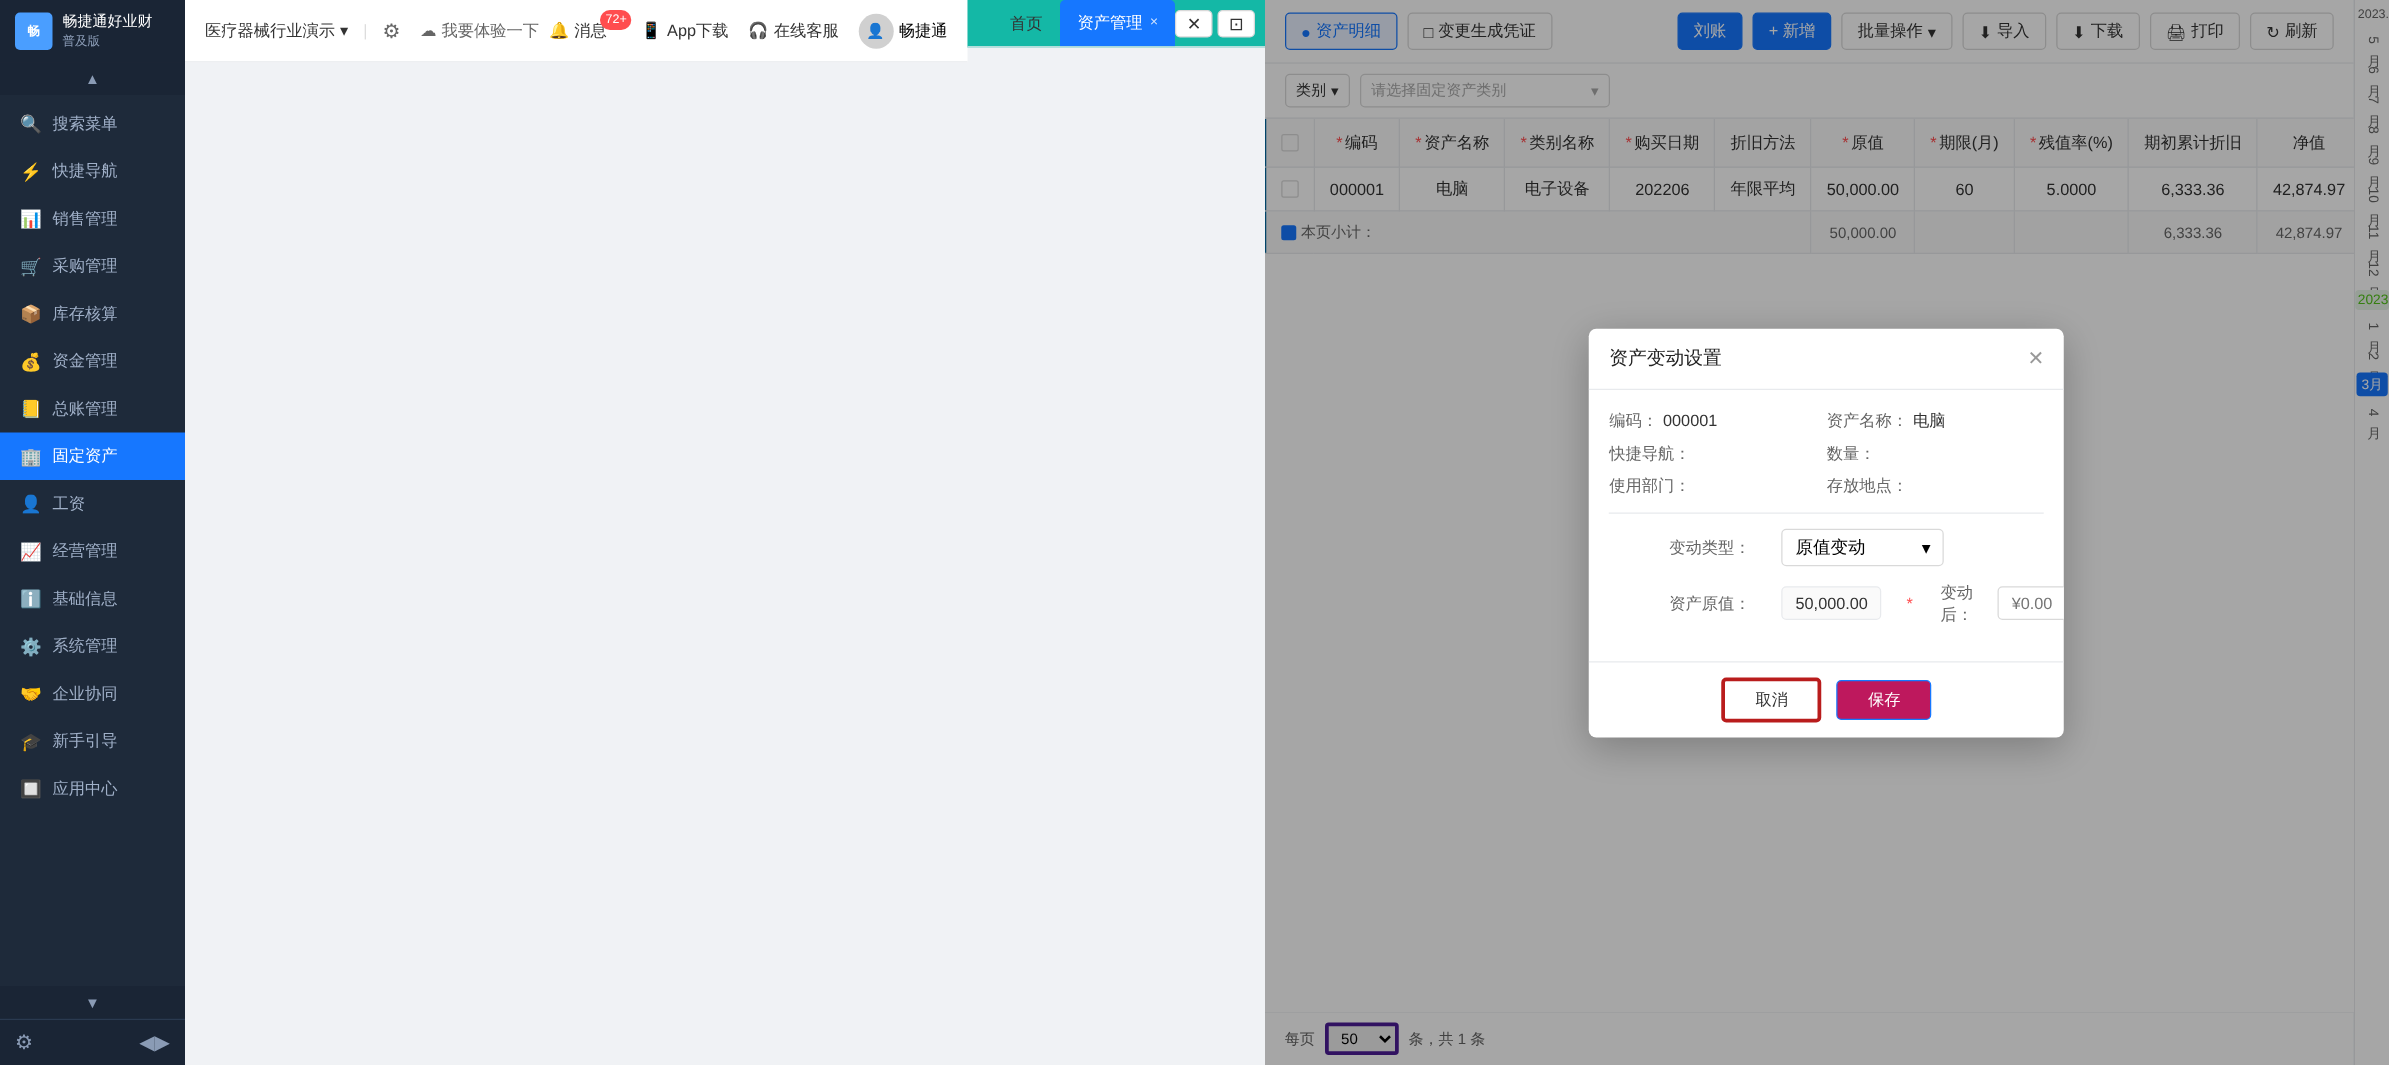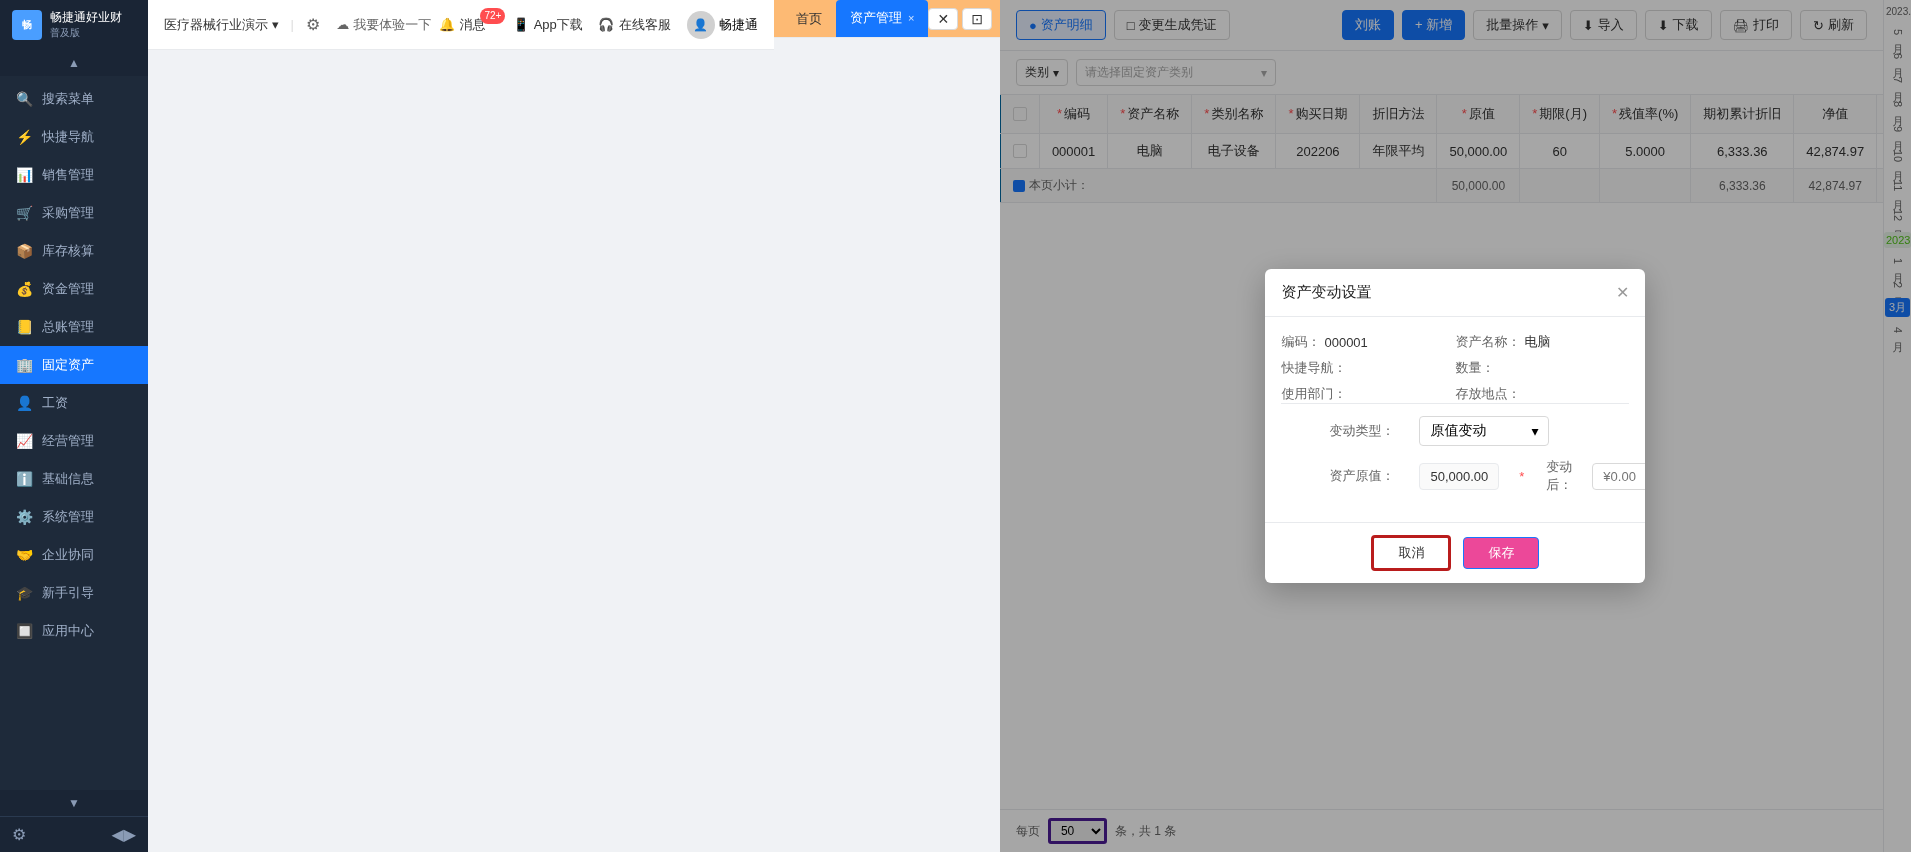--- a/index.html
+++ b/index.html
@@ -116,26 +116,26 @@
     }
     .user-avatar {
       width: 28px; height: 28px; border-radius: 50%;
       background: #d0d0d0;
       display: flex; align-items: center; justify-content: center;
       font-size: 12px; color: #666;
     }
 
     
     .tabs-bar {
-      background: #fdba74;
+      background: #14b8a6;
       height: 38px;
       display: flex;
       align-items: center;
       border-bottom: 1px solid #e8eaed;
-      padding: 0 0 0 8px;
+      padding: 0 0 0 20px;
     }
     .tab {
       display: flex; align-items: center; gap: 4px;
       padding: 8px 14px;
       font-size: 13px;
       cursor: pointer;
       border-bottom: 2px solid transparent;
       color: #666;
       height: 100%;
     }
@@ -308,21 +308,21 @@
       display: flex; align-items: center; justify-content: space-between;
       padding: 14px 16px;
       border-bottom: 1px solid #e8eaed;
       font-size: 15px; font-weight: 500; color: #222;
     }
     .dialog-close { cursor: pointer; color: #999; font-size: 16px; }
     .dialog-body { padding: 16px; }
     .dialog-info-grid {
       display: grid; grid-template-columns: 1fr 1fr;
       gap: 8px 0;
-      padding-bottom: 0;
+      padding-bottom: 12px;
       border-bottom: 1px solid #e8eaed;
       margin-bottom: 12px;
     }
     .dialog-info-item { display: flex; align-items: center; gap: 4px; font-size: 13px; color: #333; }
     .dialog-info-label { color: #666; }
     .dialog-field-row {
       display: flex; align-items: center; gap: 20px;
       margin-bottom: 12px;
       margin-left: 48px;
     }
@@ -351,21 +351,21 @@
       border-top: 1px solid #e8eaed;
     }
     .btn-cancel {
       padding: 6px 24px;
       border: 3px solid #b91c1c; border-radius: 4px;
       background: #fff; color: #333; cursor: pointer; font-size: 13px;
     }
     .btn-save {
       padding: 6px 24px;
       border: 1px solid #1677ff; border-radius: 4px;
-      background: #ec4899; color: #fff; cursor: pointer; font-size: 13px;
+      background: #be185d; color: #fff; cursor: pointer; font-size: 13px;
     }
 
     
     .checkbox { width: 14px; height: 14px; border: 1px solid #d9d9d9; border-radius: 2px; }
   </style>
 </head>
 <body>
 
 <div class="sidebar">
   <div class="sidebar-header">

